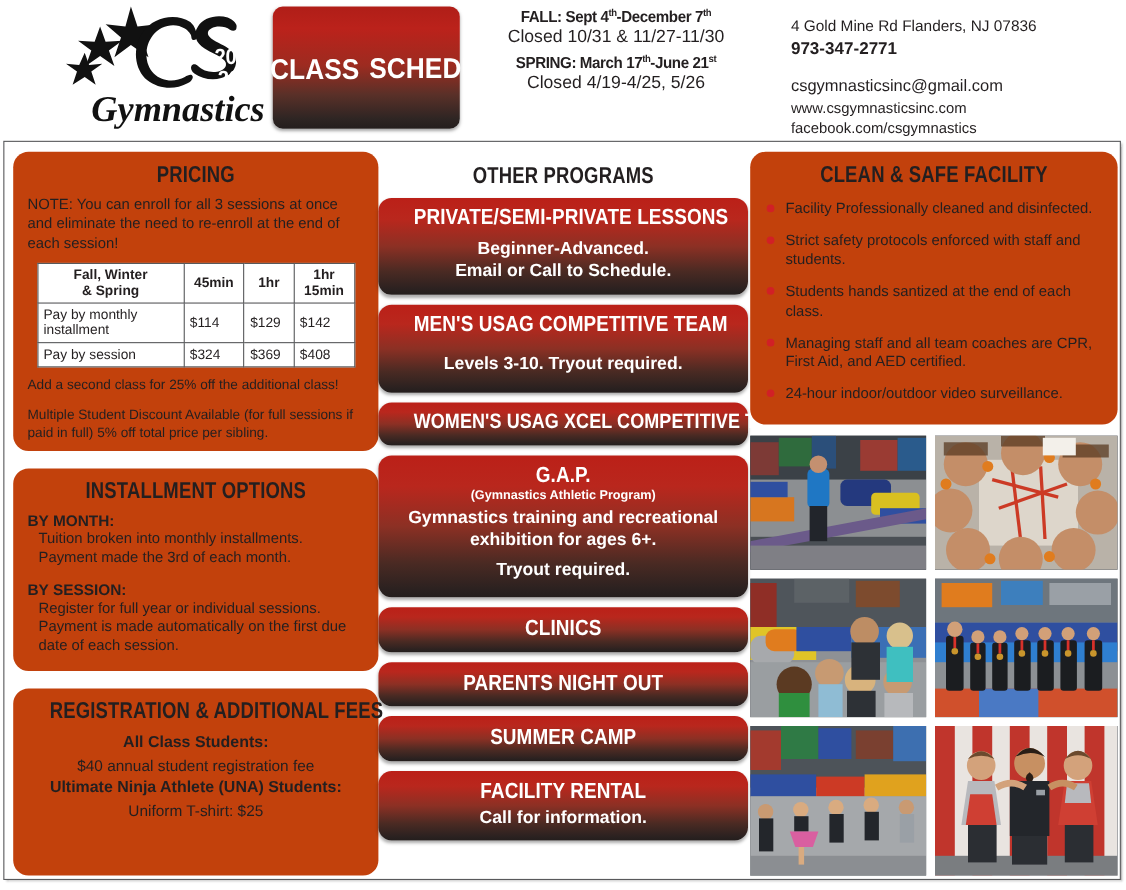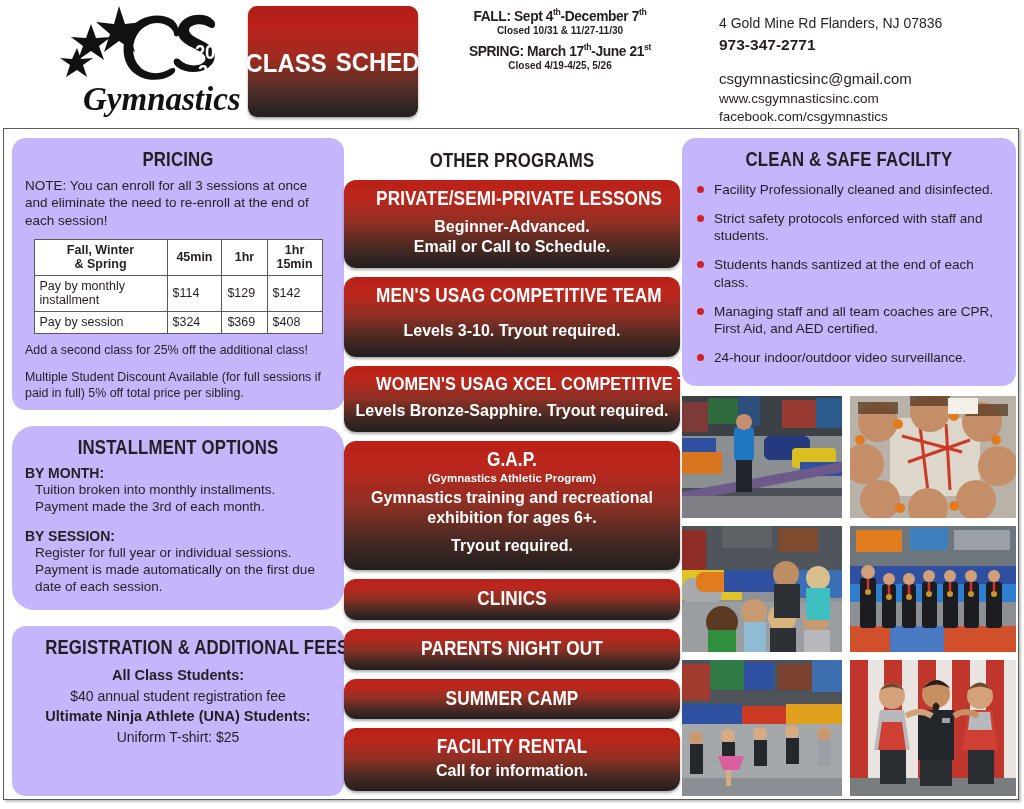--- a/index.html
+++ b/index.html
@@ -26,21 +26,21 @@
     color:#fff;text-align:center;line-height:1.0;
   }
   .banner .yr{font-size:20px;font-weight:bold;letter-spacing:-0.3px;
     font-family:"Liberation Sans Narrow","Liberation Sans",sans-serif;transform:scaleX(.92);}
   .banner .cl{font-size:26px;font-weight:bold;margin-top:3px;transform:scaleX(.92);}
   .banner .sc{font-size:26px;font-weight:bold;margin-top:1px;transform:scaleX(.92);}
 
   .sessions{position:absolute;left:425px;top:6px;width:270px;text-align:center;}
   .sess-title{font-size:14.5px;font-weight:bold;letter-spacing:-0.4px;line-height:1.12;
      transform:scaleX(.95);transform-origin:center;}
-  .sess-sub{font-size:10px;font-weight:bold;line-height:1.15;margin-top:1px;}
+  .sess-sub{font-size:16px;font-weight:normal;line-height:1.15;margin-top:1px;}
   .sess-block{margin-bottom:6px;}
   .sess-block:first-child{margin-top:2px;}
   sup{font-size:63%;vertical-align:super;line-height:0;}
 
   .contact{position:absolute;left:719px;top:14px;width:300px;line-height:1.33;}
   .contact .addr{font-size:14px;}
   .contact .phone{font-size:15.5px;font-weight:bold;margin-top:2px;}
   .contact .email{font-size:15px;font-weight:normal;margin-top:14px;}
   .contact .web{font-size:13.5px;margin-top:1px;}
   .contact .fb{font-size:13.5px;}
@@ -51,21 +51,21 @@
     border:1px solid #58595b;
     box-shadow:2px 2px 2px rgba(0,0,0,.25);
     background:#fff;box-sizing:border-box;
   }
 
   
   .col-left{position:absolute;left:12px;top:138px;width:332px;}
   .col-mid{position:absolute;left:344px;top:138px;width:336px;}
   .col-right{position:absolute;left:682px;top:138px;width:334px;}
 
-  .panel{background:#c4b5fd;border-radius:14px;}
+  .panel{background:#c2410c;border-radius:14px;}
 
   .panel-title{
     text-align:center;font-weight:bold;font-size:21px;letter-spacing:.2px;
     font-family:"Liberation Sans Narrow","Liberation Sans",sans-serif;
     transform:scaleX(.80);transform-origin:center;
     color:#231f20;padding-top:9px;padding-bottom:6px;white-space:nowrap;
   }
   .col-mid .panel-title{padding-top:10px;padding-bottom:8px;}
 
   
@@ -75,21 +75,21 @@
      background:#fff;font-size:12.5px;}
   table.price th,table.price td{border:1px solid #58595b;padding:3px 5px;}
   table.price th{font-weight:bold;text-align:center;line-height:1.15;}
   table.price th.c0{width:122px;}
   table.price td.c0{text-align:left;line-height:1.18;}
   table.price td{text-align:left;}
   .p-sub{font-size:12.4px;line-height:1.28;padding:9px 13px 0 13px;}
   .p-sub2{font-size:12.4px;line-height:1.28;padding:11px 13px 0 13px;}
 
   
-  #installment-panel{position:absolute;left:0;top:288px;width:332px;height:184px;border-radius:22px;}
+  #installment-panel{position:absolute;left:0;top:288px;width:332px;height:184px;}
   .inst-h{font-size:14px;font-weight:bold;padding:0 13px;}
   .inst-b{font-size:13.5px;line-height:1.28;padding:0 23px;}
   .inst-gap{height:12px;}
 
   
   #registration-panel{position:absolute;left:0;top:488px;width:332px;height:170px;}
   .reg-line{text-align:center;font-size:14px;line-height:1.45;}
   .reg-b{font-weight:bold;font-size:14.5px;}
 
   
@@ -247,21 +247,20 @@
       <div class="prog-sub">Beginner-Advanced.<br>Email or Call to Schedule.</div>
     </div>
 
     <div class="prog" style="padding-bottom:16px;">
       <div class="prog-title">MEN'S USAG COMPETITIVE TEAM</div>
       <div class="prog-sub" style="margin-top:14px;">Levels 3-10. Tryout required.</div>
     </div>
 
     <div class="prog">
       <div class="prog-title sm">WOMEN'S USAG XCEL COMPETITIVE TEAM</div>
-      <div class="prog-sub">Levels Bronze-Sapphire. Tryout required.</div>
     </div>
 
     <div class="prog" style="padding-bottom:14px;">
       <div class="prog-title">G.A.P.</div>
       <div class="prog-paren">(Gymnastics Athletic Program)</div>
       <div class="prog-sub" style="margin-top:4px;">Gymnastics training and recreational exhibition for ages 6+.</div>
       <div class="prog-sub2">Tryout required.</div>
     </div>
 
     <div class="prog" style="padding:9px 10px 10px 10px;">

